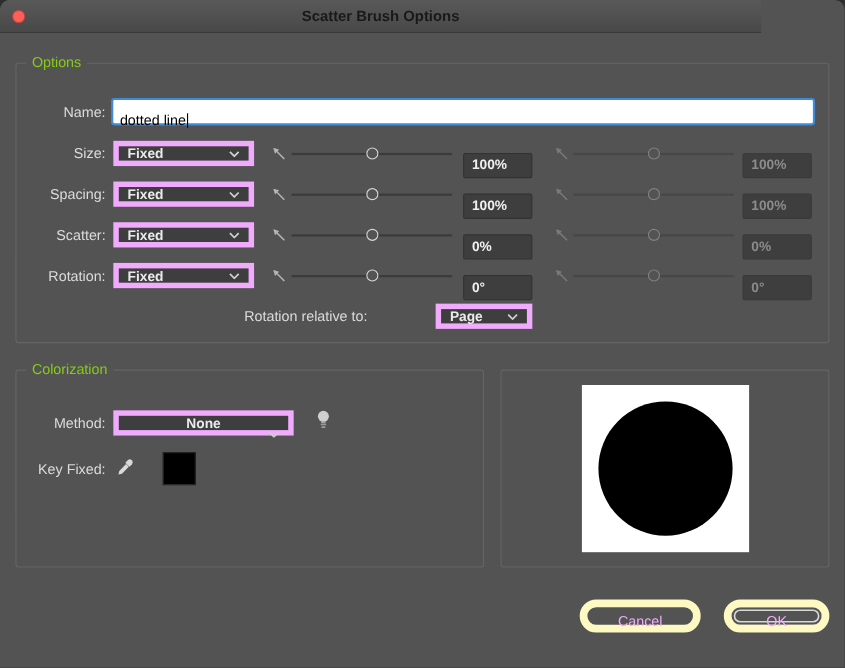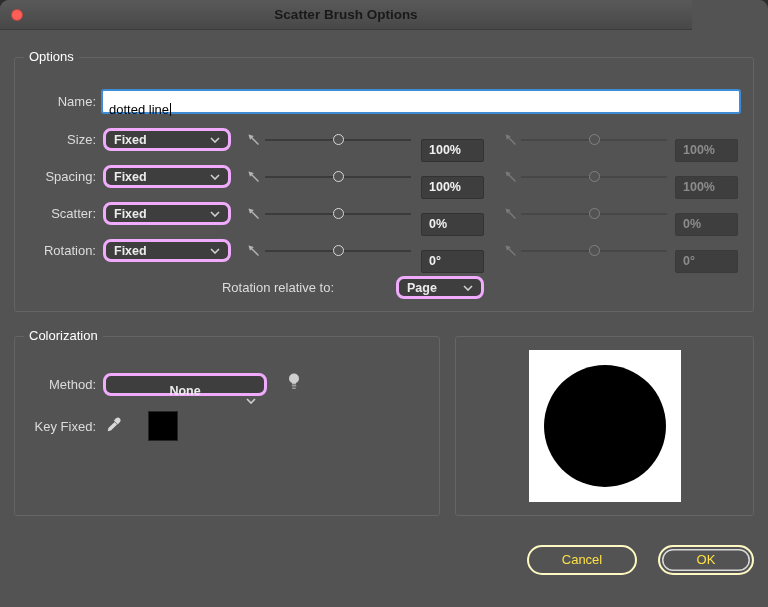--- a/index.html
+++ b/index.html
@@ -16,41 +16,41 @@
   .close-btn { position:absolute; left:11px; top:9px; width:12px; height:12px;
                border-radius:50%; border:1px solid rgba(0,0,0,.25); }
   .title { position:absolute; left:0; right:0; top:0; height:30px; line-height:30px;
            text-align:center; font-size:13.5px; font-weight:bold; color:#191919; }
 
   
   .group { position:absolute; border:1px solid #656565; border-radius:3px; }
   .options-group { left:14px; top:57px; width:740px; height:255px; }
   .colorization-group { left:14px; top:336px; width:426px; height:180px; }
   .legend { position:absolute; top:-9px; left:9px; background:#535353; padding:0 5px;
-            color:#ffffff; font-size:13px; }
+            color:#84cc16; font-size:13px; }
 
   .lbl { color:#dcdcdc; font-size:13px; }
 
   
   .name-row { position:absolute; left:0; top:31px; width:738px; height:25px; }
   .name-label { position:absolute; left:0; top:0; width:81px; height:25px;
                 line-height:25px; text-align:right; }
   .name-input { position:absolute; left:86px; top:0; width:640px; height:25px;
                 background:#ffffff; border:2px solid #3f8cd6; border-radius:3px;
                 padding:8px 6px; font-size:13px; color:#000; line-height:21px; }
   .caret { display:inline-block; width:1px; height:13px; background:#000;
            vertical-align:-2px; margin-left:1px; }
 
   
   .row { position:absolute; left:0; width:738px; height:23px; }
   .row-label { position:absolute; left:0; top:0; width:81px; height:23px;
                line-height:23px; text-align:right; }
   .dd { position:absolute; top:0; height:23px; background:#3e3e3e;
-        border:3px solid #f0abfc; border-radius:8px; display:flex;
-        align-items:center; padding:8px 8px; }
+        border:5px solid #f0abfc; border-radius:0; display:flex;
+        align-items:center; padding:0 8px; }
   .dd-main { left:88px; width:128px; }
   .dd-text { color:#ebebeb; font-size:12.5px; font-weight:bold; white-space:nowrap; }
   .chev { margin-left:auto; width:10px; height:6px; flex:none; }
   .chev polyline { fill:none; stroke:#cfcfcf; stroke-width:1.6; }
 
   .si { position:absolute; top:5px; width:13px; height:13px; }
   .si .sil { stroke:#b5b5b5; stroke-width:1.3; fill:none; }
   .si .sif { fill:#b5b5b5; }
   .si.dis .sil { stroke:#7a7a7a; }
   .si.dis .sif { fill:#7a7a7a; }
@@ -89,21 +89,21 @@
 
   
   .preview-panel { position:absolute; left:455px; top:336px; width:299px; height:180px;
                    border:1px solid #656565; border-radius:3px; }
   .preview-canvas { position:absolute; left:73px; top:13px; width:152px; height:152px; }
   .preview-shape { position:absolute; left:15px; top:15px; width:122px; height:122px;
                    border-radius:50%; }
 
   
   .btn { position:absolute; top:545px; height:30px; border-radius:15px;
-         background:#535353; border:2px solid #fef9c3; color:#fde047;
+         background:#535353; border:7px solid #fef9c3; color:#f0abfc;
          font-size:13px; font-family:inherit; text-align:center; line-height:26px;
          appearance:none; cursor:default; }
   .btn-cancel { left:527px; width:110px; }
   .btn-ok { left:658px; width:96px;
             box-shadow: inset 0 0 0 2px #535353, inset 0 0 0 3.5px #d8d8d8; }
 </style>
 </head>
 <body>
 
 <div class="dialog">

